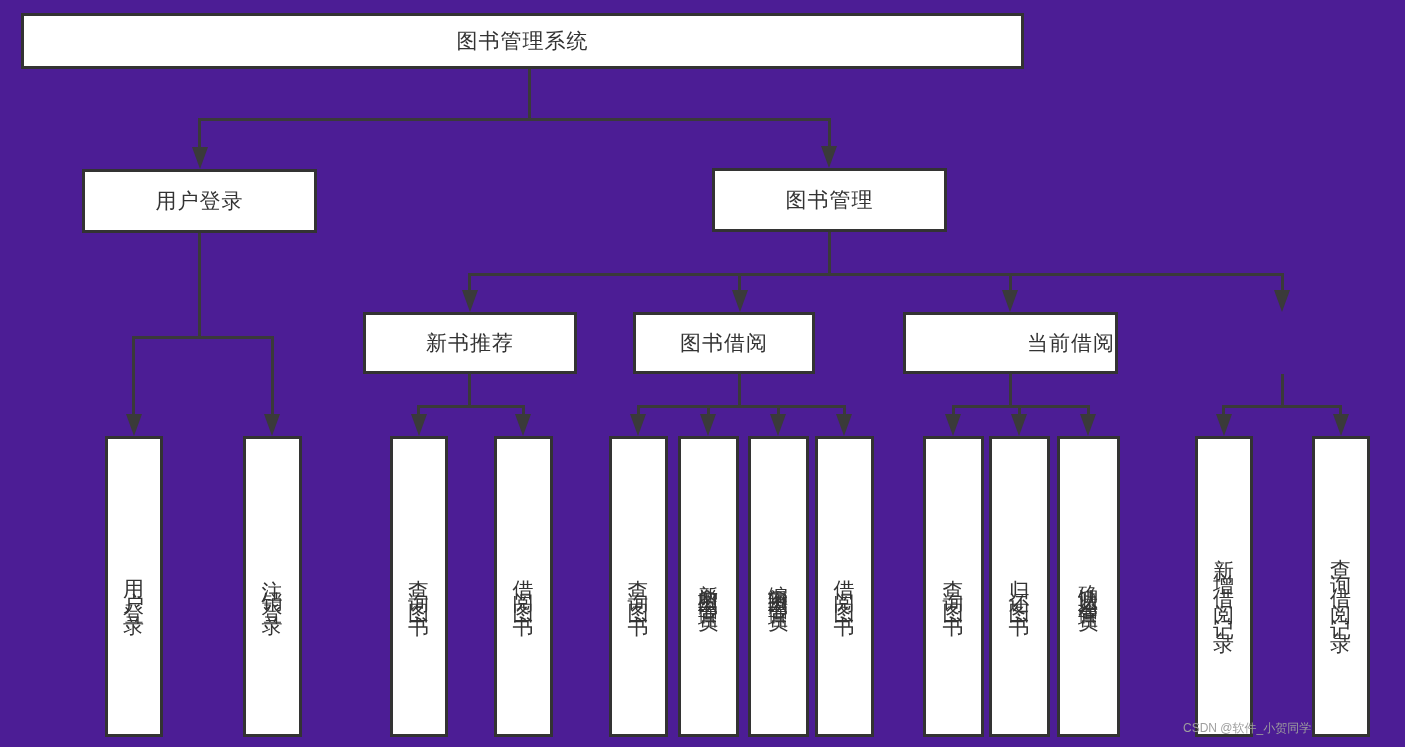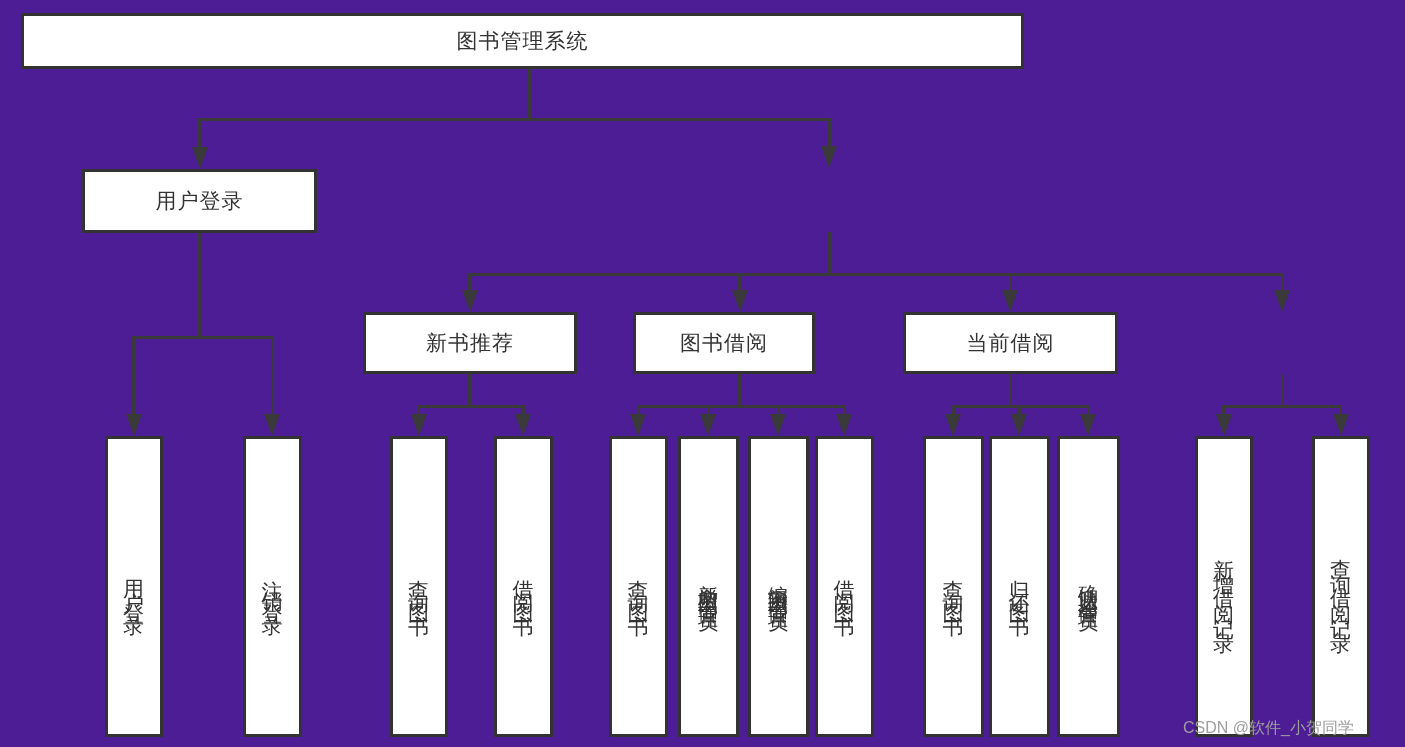--- a/index.html
+++ b/index.html
@@ -19,44 +19,47 @@
   }
   .vtext.mid  { letter-spacing:15px; }
   .vtext.long { font-size:20px; letter-spacing:4px; }
   .v  { position:absolute; width:3px;  background:#3a3a3a; }
   .h  { position:absolute; height:3px; background:#3a3a3a; }
   .ar { position:absolute; width:0; height:0;
         border-style:solid; border-color:#3a3a3a transparent transparent transparent;
         border-width:22px 8px 0 8px; }
   #watermark {
     position:absolute; left:1183px; top:716px; width:222px;
-    color:#9e9e9e; font-size:16px; line-height:24px; white-space:nowrap;
+    color:#9e9e9e; font-size:12px; line-height:24px; white-space:nowrap;
     z-index:5;
   }
 </style>
 </head>
 <body>
 
 <div id="stage">
 
   <div class="box" style="left:21px;top:13px;width:1003px;height:56px;">
     <span>图书管理系统</span>
   </div>
 
   <div class="box" style="left:82px;top:169px;width:235px;height:64px;">
     <span>用户登录</span>
   </div>
+  <div class="box" style="left:712px;top:168px;width:235px;height:64px;">
+    <span>图书管理</span>
+  </div>
 
   <div class="box" style="left:363px;top:312px;width:214px;height:62px;">
     <span>新书推荐</span>
   </div>
   <div class="box" style="left:633px;top:312px;width:182px;height:62px;">
     <span>图书借阅</span>
   </div>
-  <div class="box" style="left:903px;top:312px;width:215px;height:62px;">
+  <div class="box" style="left:903px;top:312px;width:215px;height:62px;justify-content:flex-end;">
     <span>当前借阅</span>
   </div>
 
   <div class="box" style="left:105px;top:436px;width:58px;height:301px;">
     <span class="vtext">用户登录</span>
   </div>
   <div class="box" style="left:243px;top:436px;width:59px;height:301px;">
     <span class="vtext">注销登录</span>
   </div>
 

